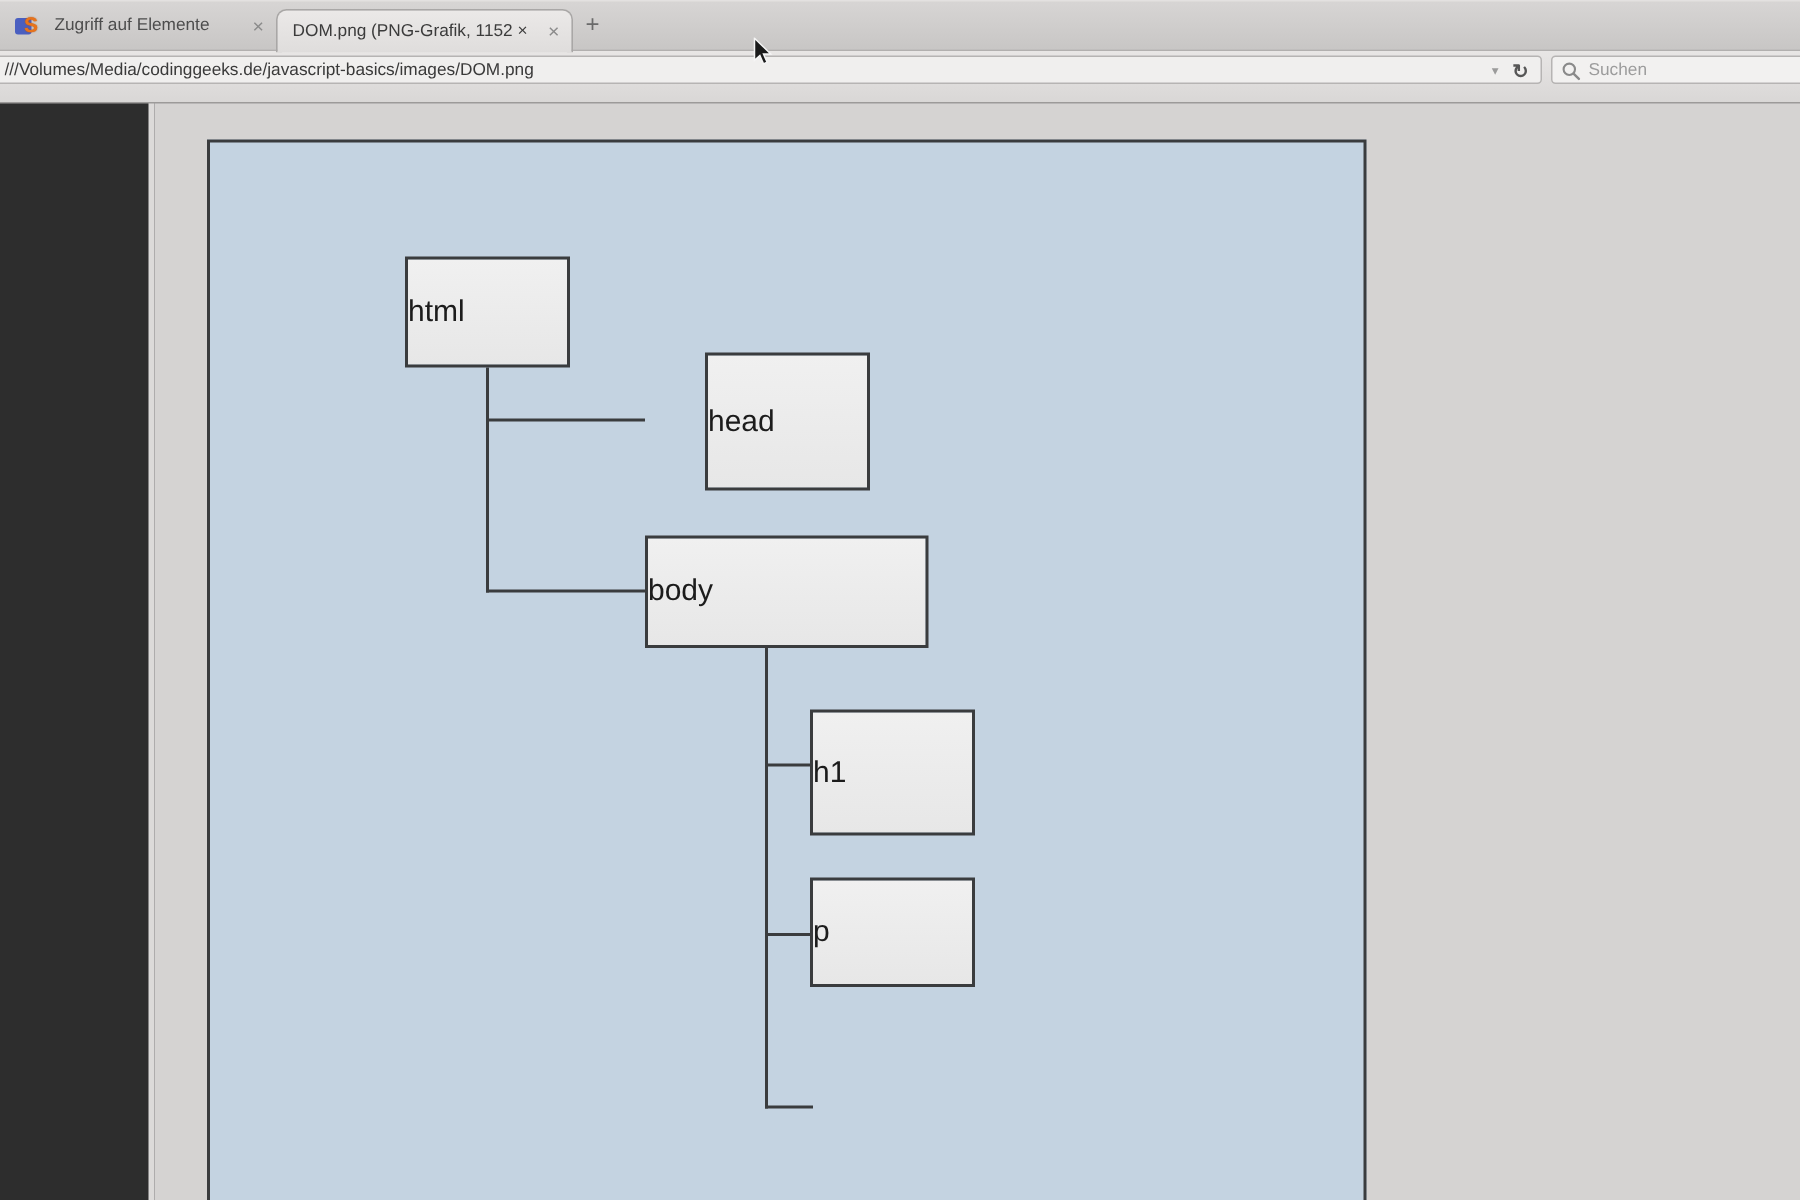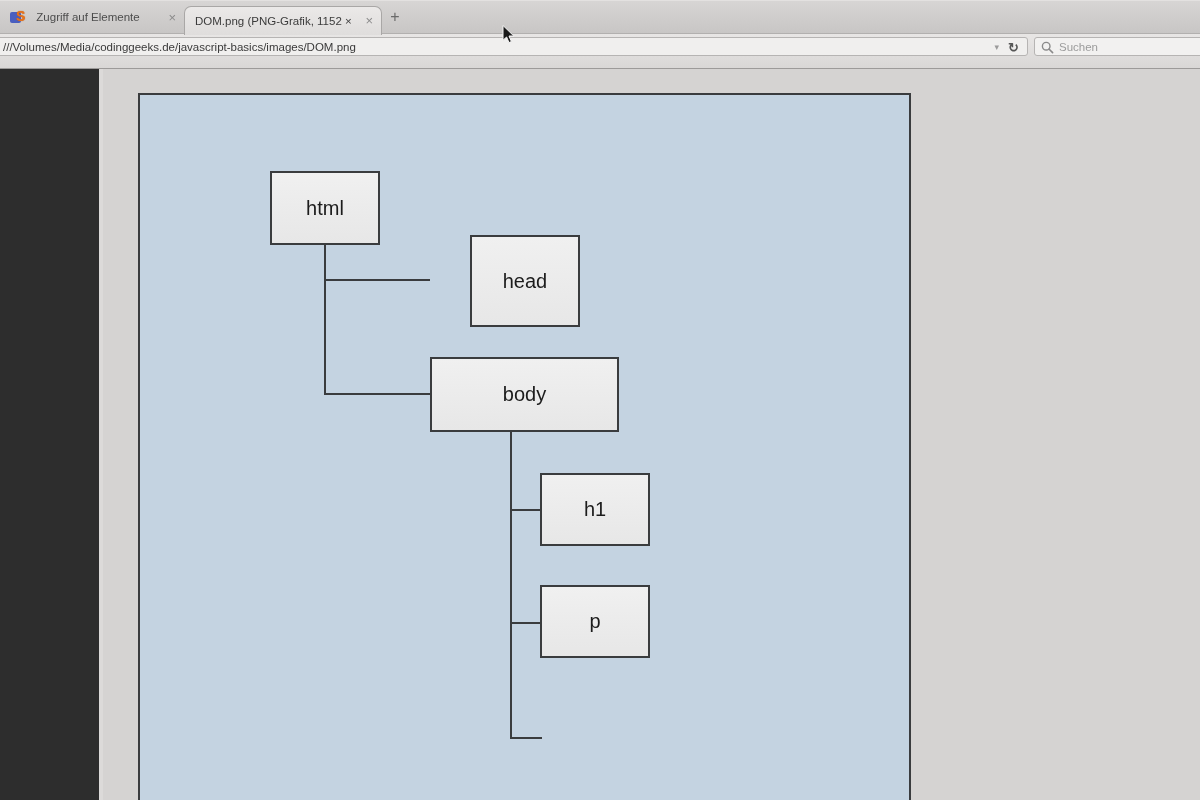--- a/index.html
+++ b/index.html
@@ -114,27 +114,27 @@
   .dom-image {
     position: absolute; left: 138px; top: 35px; width: 773px; height: 712px;
     background: #c4d3e1; border: 2px solid #3a3c3e;
   }
 
   
   .node {
     position: absolute;
     background: linear-gradient(#f0f0f0, #e7e7e7);
     border: 2px solid #3a3c3e;
-    display: flex; align-items: center; justify-content: center;
+    display: flex; align-items: center; justify-content: flex-start;
     font-size: 20px; color: #1c1c1c;
   }
   .node-html     { left: 130px; top:  76px; width: 110px; height: 74px; }
   .node-head     { left: 290px; top: 140px; width: 110px; height: 92px; margin-left: 40px; }
   .node-body     { left: 290px; top: 262px; width: 189px; height: 75px; }
-  .node-h1       { left: 400px; top: 378px; width: 110px; height: 73px; }
+  .node-h1       { left: 400px; top: 378px; width: 110px; height: 84px; }
   .node-p        { left: 400px; top: 490px; width: 110px; height: 73px; }
   .node-noscript { left: 400px; top: 606px; width: 110px; height: 73px; }
 
   .cline { position: absolute; background: #3a3c3e; }
   .v1      { left: 184px; top: 150px; width: 2px;   height: 150px; }
   .h-head  { left: 184px; top: 184px; width: 106px; height: 2px; }
   .h-body  { left: 184px; top: 298px; width: 106px; height: 2px; }
   .v2      { left: 370px; top: 337px; width: 2px;   height: 307px; }
   .stub-h1 { left: 370px; top: 414px; width: 32px;  height: 2px; }
   .stub-p  { left: 370px; top: 527px; width: 32px;  height: 2px; }

